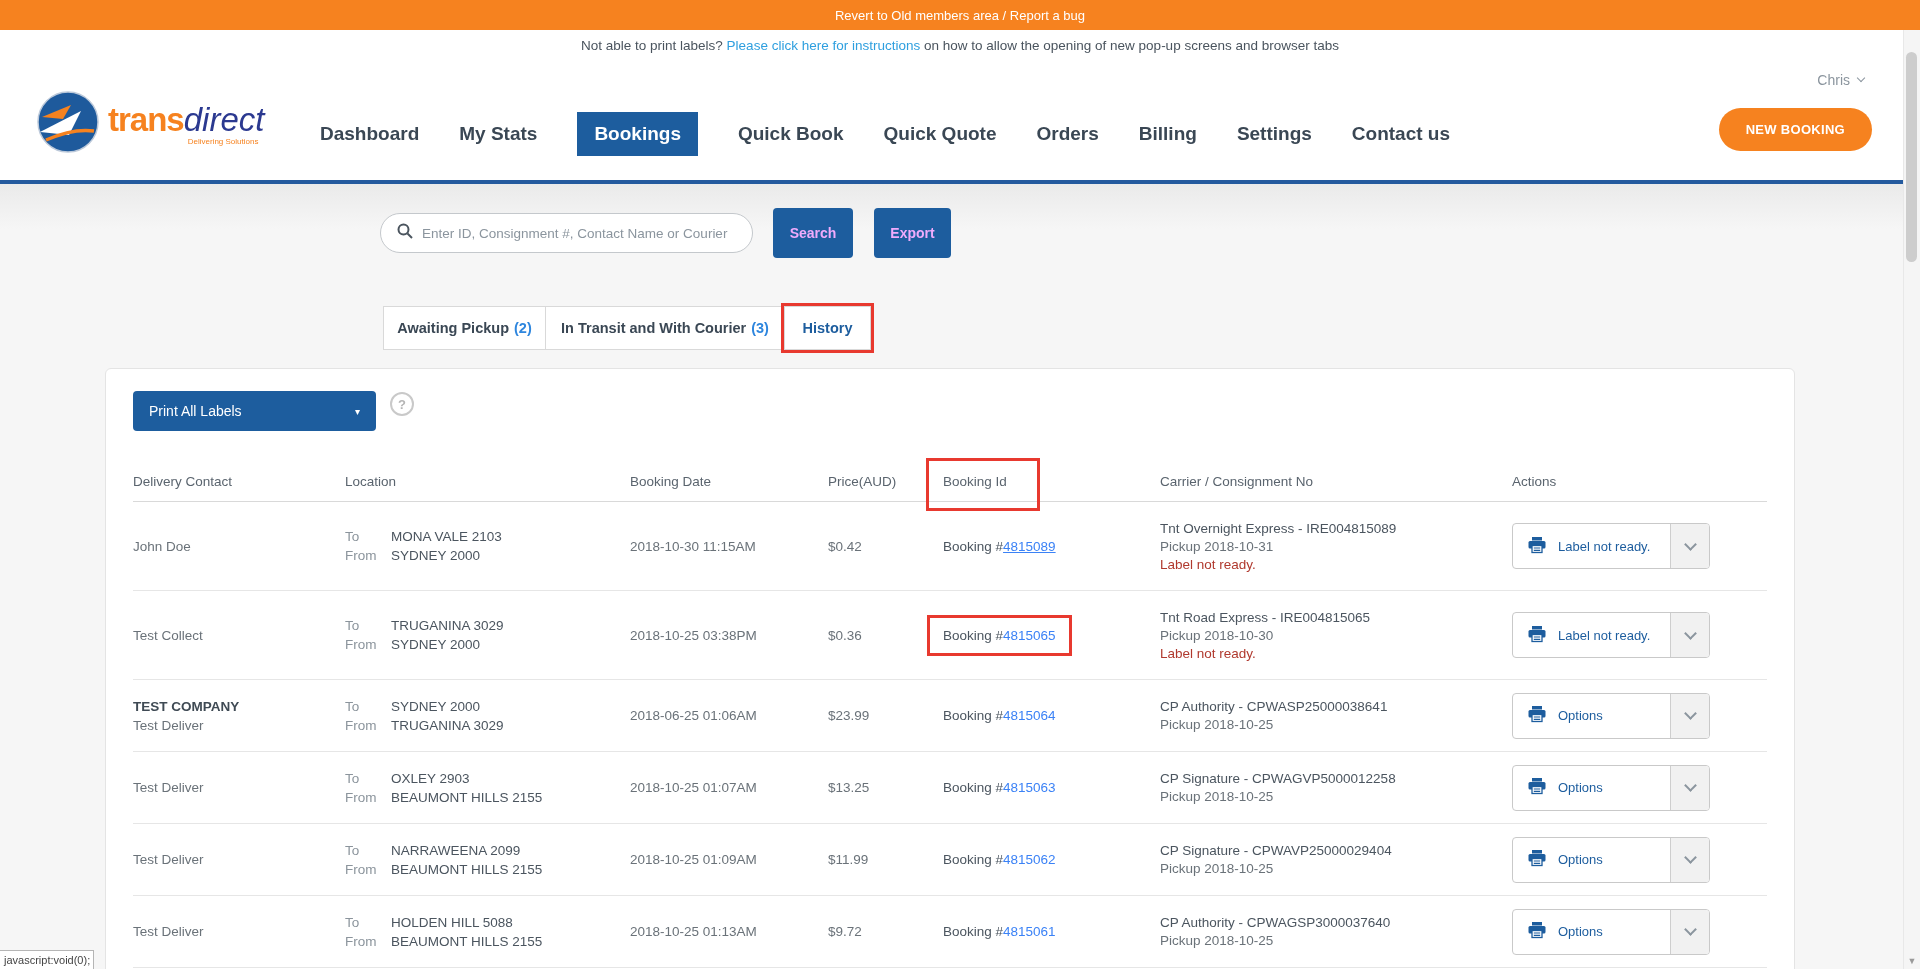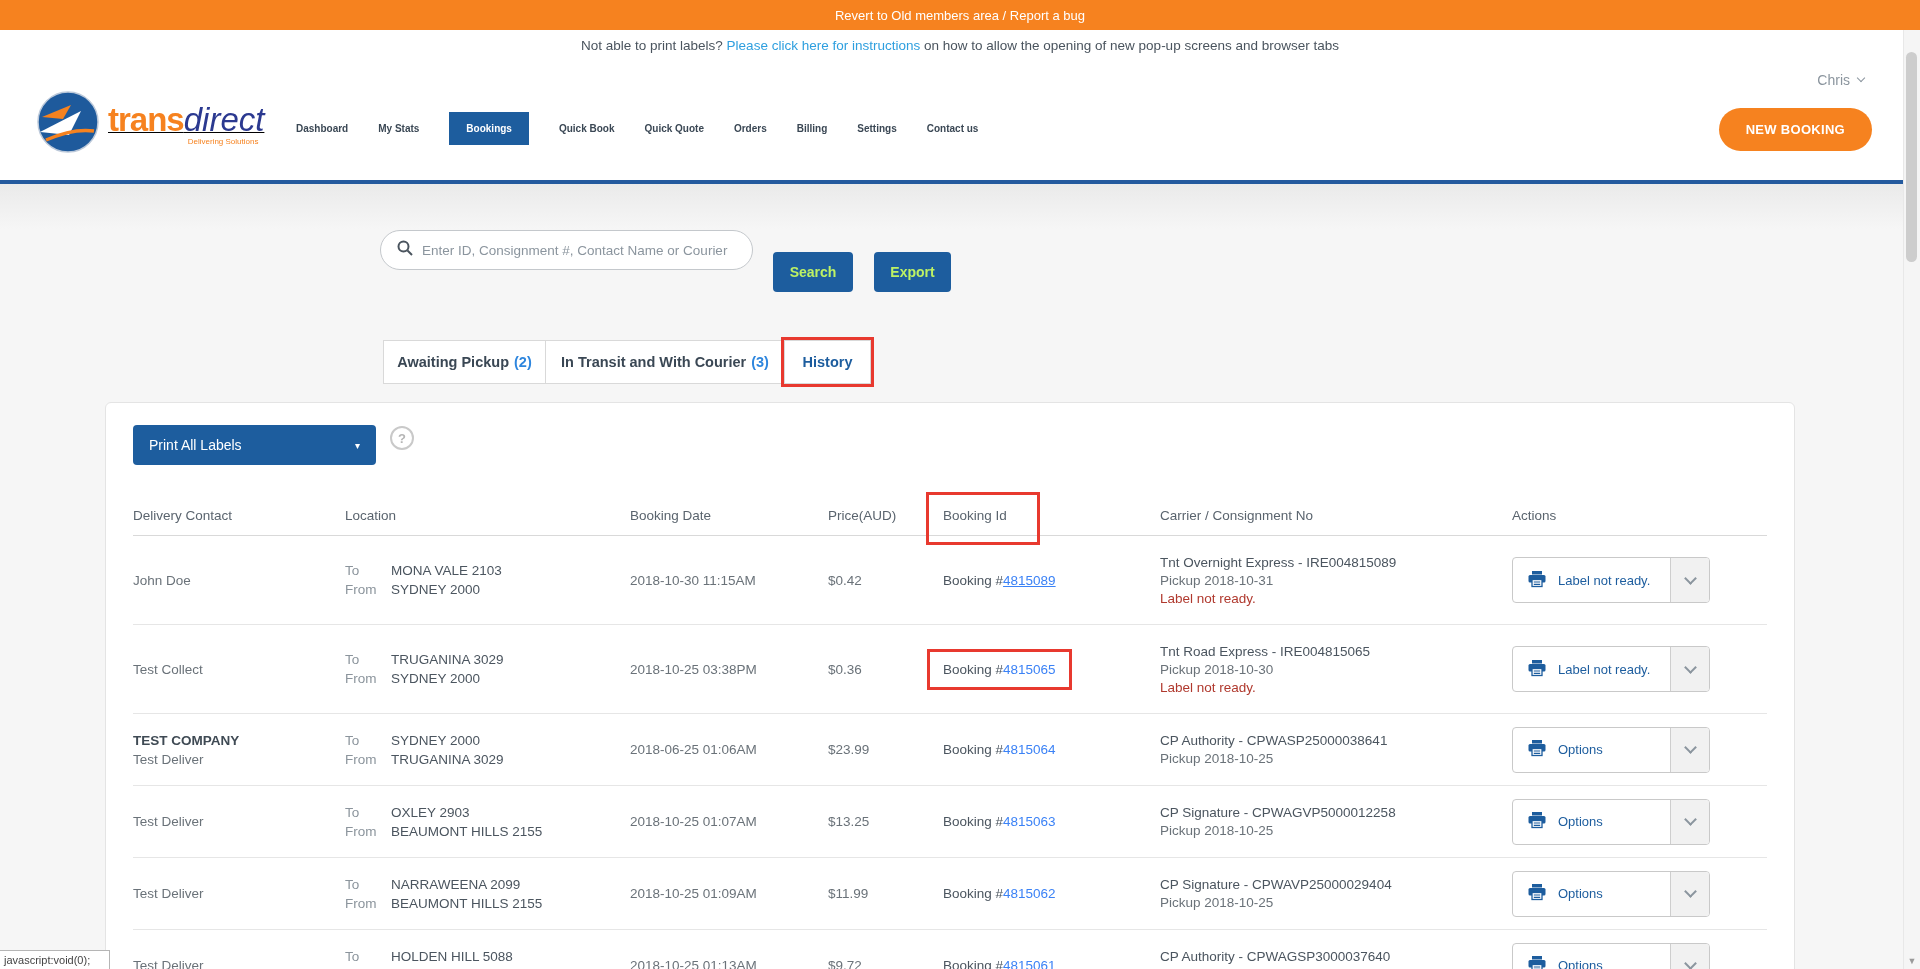--- a/index.html
+++ b/index.html
@@ -10,27 +10,27 @@
   
   .alert-bar { height:30px; background:#f6821f; color:#fff; font-size:13px;
     display:flex; align-items:center; justify-content:center; cursor:pointer; }
 
   
   .site-header { position:relative; height:150px; background:#fff; border-bottom:4px solid #245a9e; }
   .notice { padding-top:8px; text-align:center; font-size:13.5px; color:#4a545e; }
   .notice-link { color:#2e9fdf; cursor:pointer; }
 
   .logo { position:absolute; left:36px; top:60px; display:flex; align-items:center; gap:8px; cursor:pointer; }
-  .logo-words { line-height:1;text-decoration:underline; }
+  .logo-words { line-height:1; }
   .logo-trans { color:#f6821f; font-weight:bold; font-size:33px; letter-spacing:-1px; }
   .logo-direct { color:#2b3990; font-style:italic; font-size:33px; }
   .logo-tagline { color:#f6821f; font-size:8px; text-align:right; padding-right:6px; margin-top:1px; }
 
-  .main-nav { position:absolute; left:296px; top:82px; display:flex; align-items:center; gap:30px;
-    font-size:10px; font-weight:600; }
+  .main-nav { position:absolute; left:320px; top:82px; display:flex; align-items:center; gap:40px;
+    font-size:19px; font-weight:600; }
   .nav-item { color:#3a4754; cursor:pointer; }
   .nav-item.active { background:#1d5d9e; color:#fff; padding:11px 17px; border-radius:0; }
 
   .user-menu { position:absolute; right:56px; top:42px; color:#8b959e; font-size:14px;
     display:flex; align-items:center; gap:8px; cursor:pointer; }
   .chev-down { display:inline-block; width:7px; height:7px; border-right:2px solid currentColor;
     border-bottom:2px solid currentColor; transform:rotate(45deg); margin-top:-4px; }
   .user-menu .chev-down { width:5px; height:5px; border-width:1.5px; }
 
   .new-booking { position:absolute; right:48px; top:78px; background:#f6821f; color:#fff; border:none;
@@ -44,22 +44,22 @@
   .search-box { width:373px; height:40px; background:#fff; border:1px solid #c4c8cc; border-radius:20px;
     display:flex; align-items:center; gap:9px; padding:0 16px; box-sizing:border-box; }
   .search-box input { border:none; outline:none; flex:1; font-size:13.5px; color:#333;
     font-family:inherit; background:transparent; }
   ::placeholder { color:#8b959e; opacity:1; }
   .date-select { margin-left:30px; width:300px; height:40px; background:#fff; border:1px solid #c4c8cc;
     border-radius:3px; box-sizing:border-box; display:flex; align-items:stretch; cursor:pointer; }
   .date-placeholder { flex:1; display:flex; align-items:center; padding-left:14px; font-size:13.5px; color:#6a7279; }
   .select-chev { width:40px; border-left:1px solid #c9cdd1; display:flex; align-items:center;
     justify-content:center; color:#9aa0a6; }
-  .btn-navy { border:none; background:#1d5d9e; color:#bef264; font-size:14px; font-weight:600;
-    font-family:inherit; border-radius:4px; height:40px; cursor:pointer;margin-top:44px; }
+  .btn-navy { border:none; background:#1d5d9e; color:#f0abfc; font-size:14px; font-weight:600;
+    font-family:inherit; border-radius:4px; height:50px; cursor:pointer; }
   .btn-search { margin-left:20px; width:80px; }
   .btn-export { margin-left:21px; width:77px; }
 
   
   .tabs-row { display:flex; margin-left:383px; margin-top:48px; height:44px; }
   .tab { background:#fff; border:1px solid #d9d9d9; margin-left:-1px; display:flex; align-items:center;
     justify-content:center; gap:5px; font-size:14.5px; font-weight:600; color:#3a4754; cursor:pointer;
     box-sizing:border-box; }
   .tab:first-child { margin-left:0; }
   .tab-awaiting { width:163px; } .tab-transit { width:240px; } .tab-history { width:87px; }
@@ -104,21 +104,21 @@
     display:flex; overflow:hidden; cursor:pointer; }
   .action-main { flex:1; display:flex; align-items:center; gap:11px; padding-left:14px; }
   .action-label { color:#1d5d9e; font-size:13px; }
   .action-caret { width:38px; background:#f1f1f1; border-left:1px solid #cecece; display:flex;
     align-items:center; justify-content:center; color:#8b959e; }
 
   .annotation-header-box { position:absolute; left:820px; top:89px; width:108px; height:47px;
     border:3px solid #e8392f; pointer-events:none; }
 
   
-  .status-tooltip { position:absolute; left:0; bottom:0; width:110px; height:19px; background:#fff;
+  .status-tooltip { position:absolute; left:0; bottom:0; width:94px; height:19px; background:#fff;
     border:1px solid #b5b5b5; border-left:none; border-bottom:none; box-sizing:border-box; z-index:60;
     font-size:11px; color:#444; display:flex; align-items:center; padding-left:4px; }
 
   
   .scrollbar { position:absolute; right:0; top:30px; bottom:0; width:16px; background:#f5f5f5;
     border-left:1px solid #e8e8e8; z-index:50; }
   .scroll-thumb { position:absolute; top:22px; left:2px; width:11px; height:210px; background:#cdcdcd;
     border-radius:6px; }
   .scroll-arrow { position:absolute; bottom:3px; width:100%; text-align:center; color:#9a9a9a; font-size:9px; }
 </style>

